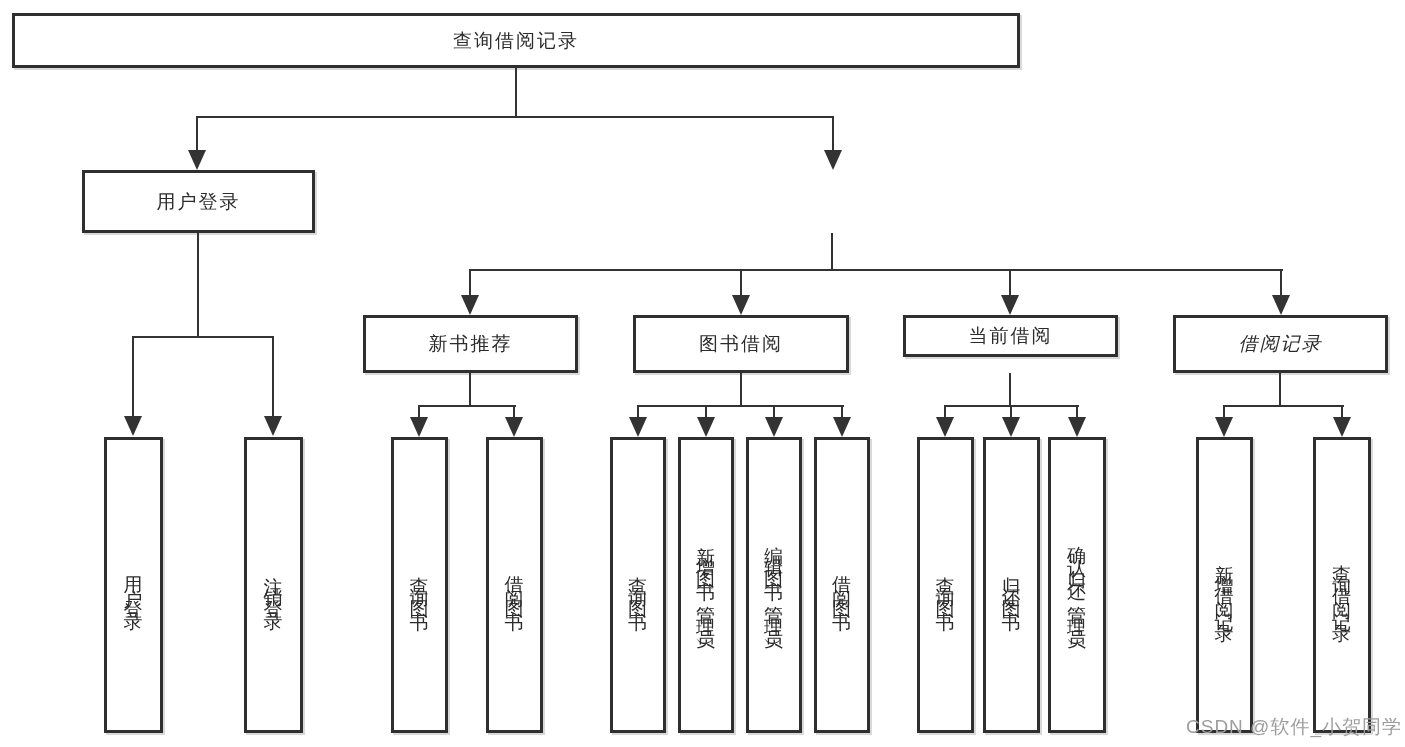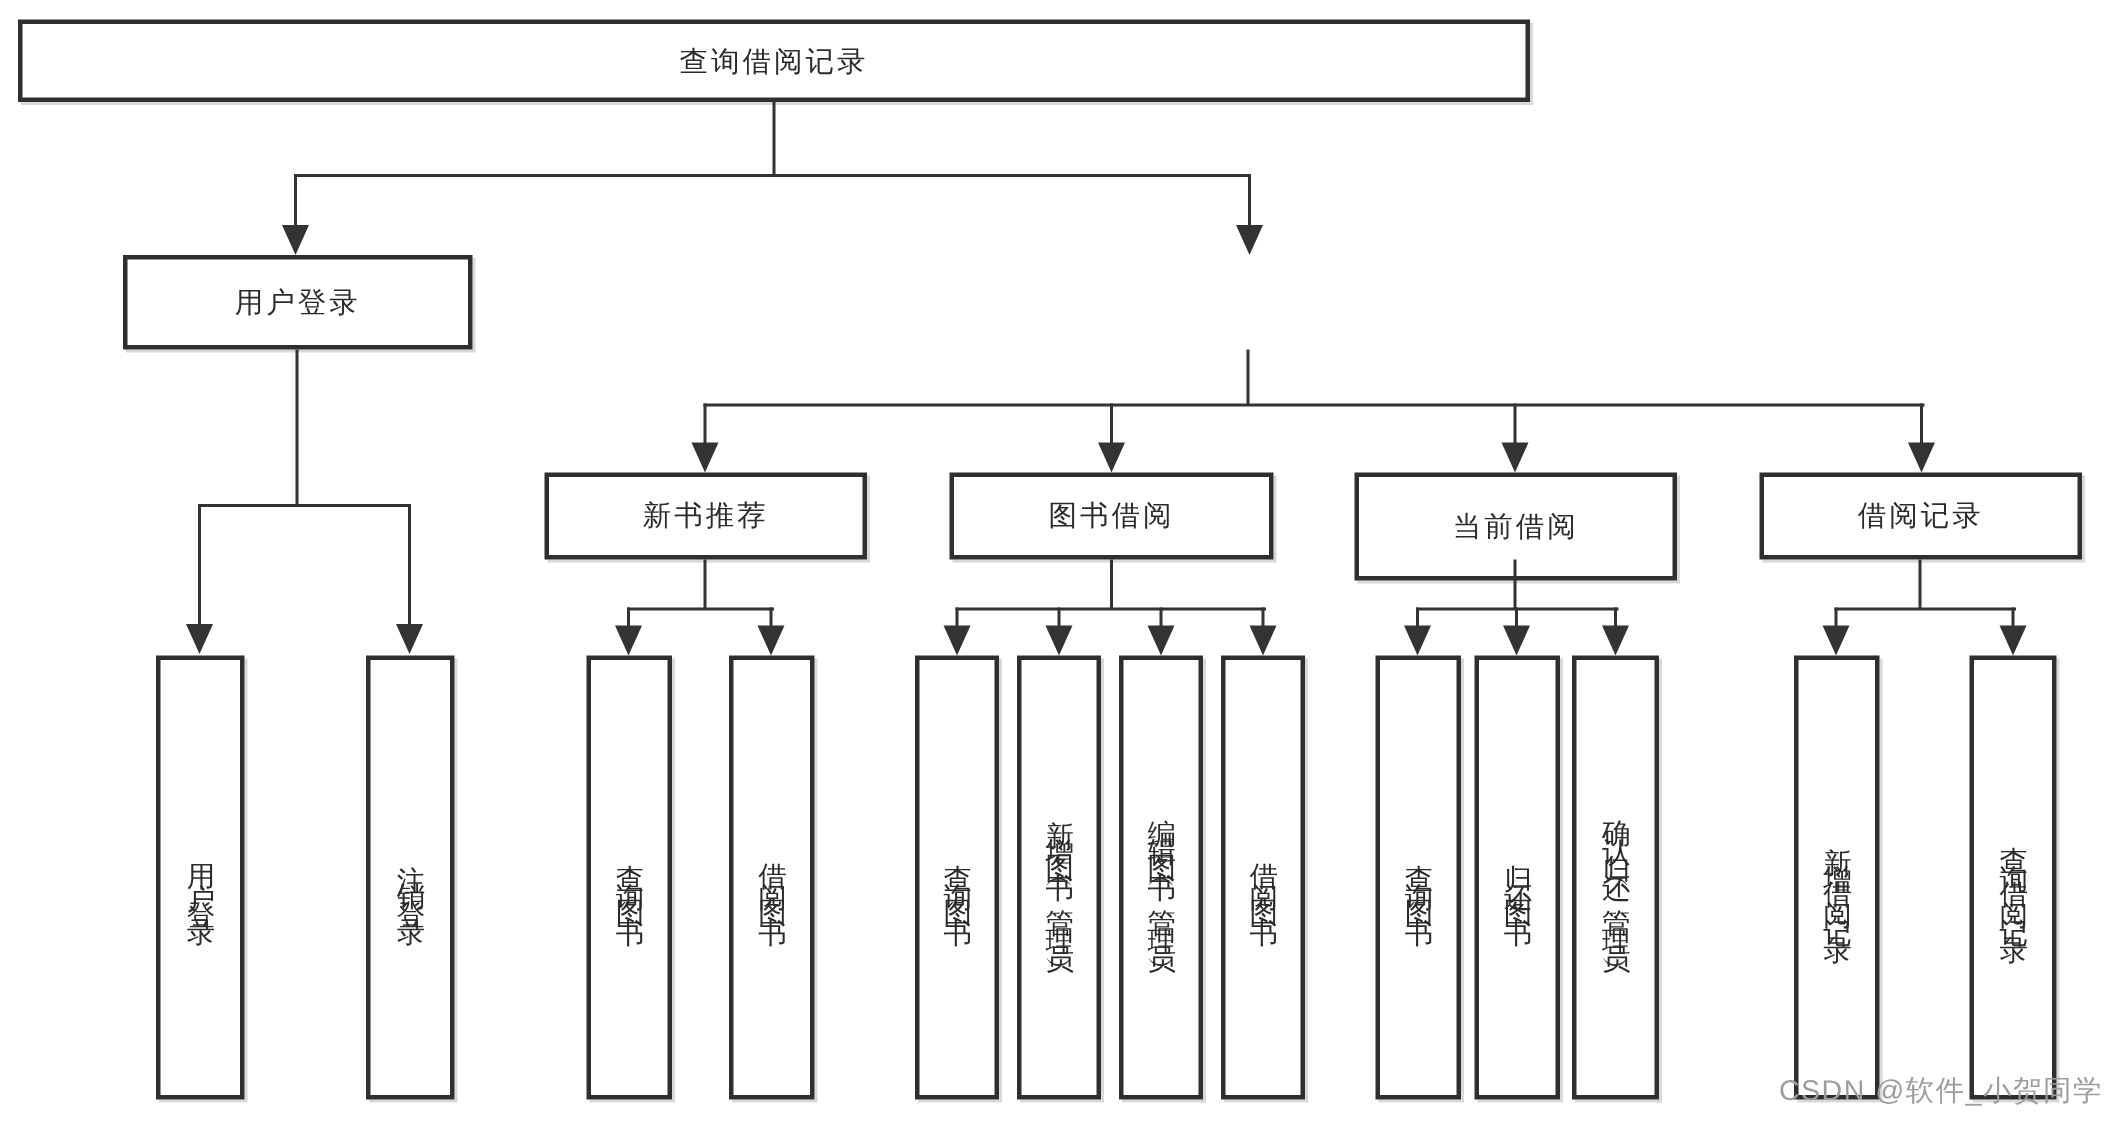--- a/index.html
+++ b/index.html
@@ -67,23 +67,23 @@
 
   <div class="box" style="left:12px;top:13px;width:1008px;height:55px;">查询借阅记录</div>
 
   <div class="box" style="left:82px;top:170px;width:233px;height:63px;">用户登录</div>
 
 
   <div class="box" style="left:363px;top:315px;width:215px;height:58px;">新书推荐</div>
 
   <div class="box" style="left:633px;top:315px;width:216px;height:58px;">图书借阅</div>
 
-  <div class="box" style="left:903px;top:315px;width:215px;height:72px;">当前借阅</div>
+  <div class="box" style="left:903px;top:315px;width:215px;height:42px;">当前借阅</div>
 
-  <div class="box" style="left:1173px;top:315px;width:215px;height:58px;">借阅记录</div>
+  <div class="box" style="left:1173px;top:315px;width:215px;height:58px;font-style:italic;">借阅记录</div>
 
   <div class="vbox" style="left:104px;top:437px;width:59px;height:296px;">
     <span class="vtext">用户登录</span>
   </div>
   <div class="vbox" style="left:244px;top:437px;width:59px;height:296px;">
     <span class="vtext">注销登录</span>
   </div>
 
   <div class="vbox" style="left:391px;top:437px;width:57px;height:296px;">
     <span class="vtext">查询图书</span>

